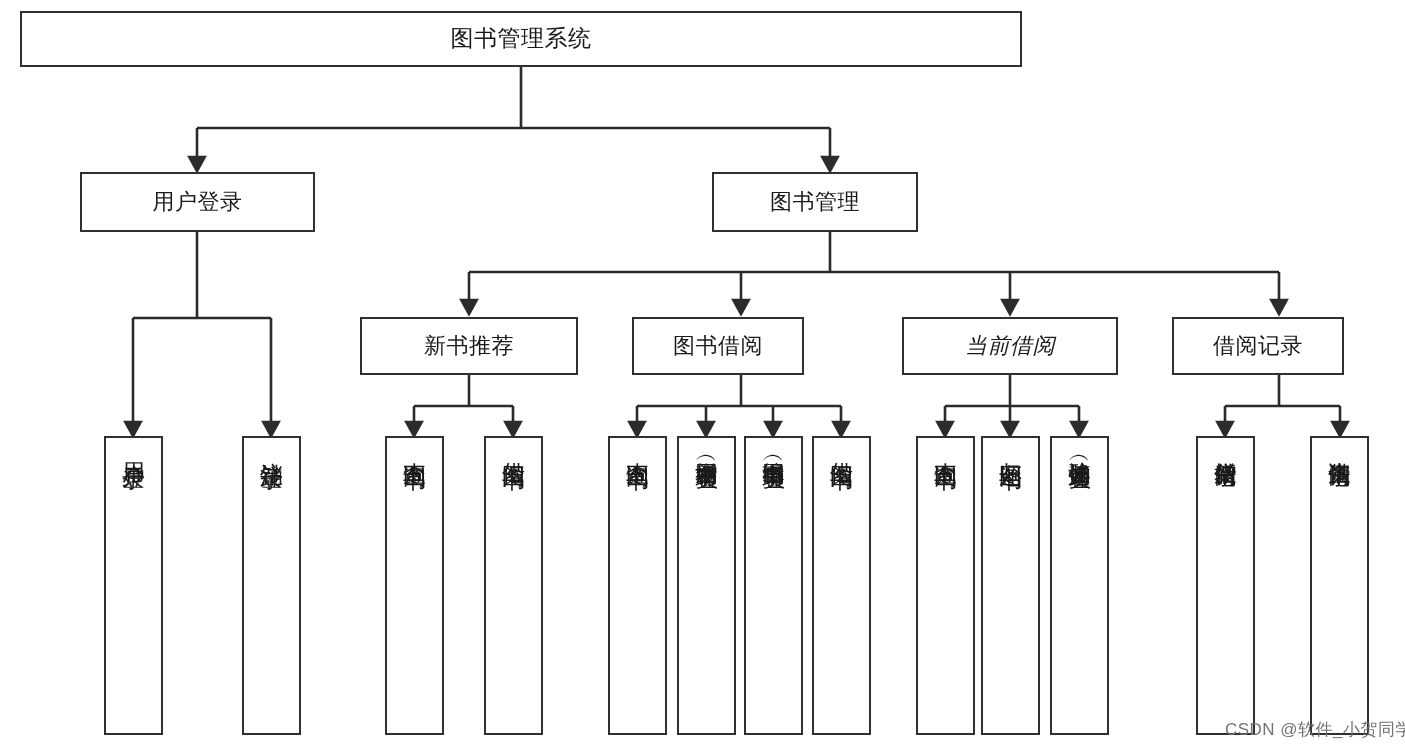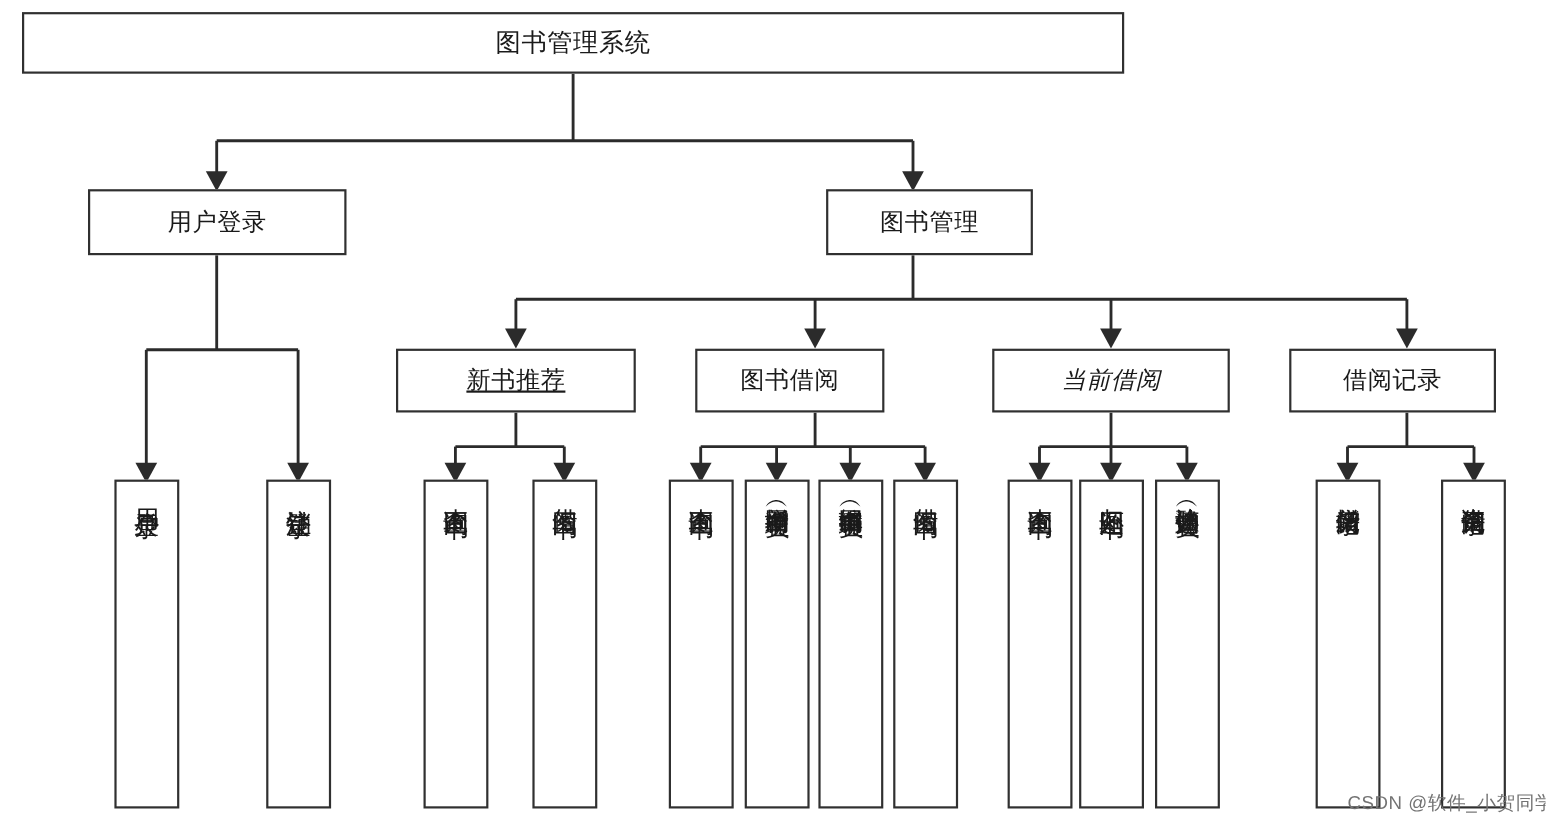--- a/index.html
+++ b/index.html
@@ -129,34 +129,34 @@
     </g>
   </svg>
 
   <div class="node horiz root" style="left:20px; top:11px; width:1002px; height:56px;">
     <span class="lbl">图书管理系统</span>
   </div>
 
   <div class="node horiz" style="left:80px; top:172px; width:235px; height:60px;">
     <span class="lbl">用户登录</span>
   </div>
-  <div class="node horiz" style="left:751px; top:172px; width:188px; height:60px;">
+  <div class="node horiz" style="left:712px; top:172px; width:206px; height:60px;">
     <span class="lbl">图书管理</span>
   </div>
 
-  <div class="node horiz" style="left:360px; top:317px; width:218px; height:58px;text-decoration:underline;">
+  <div class="node horiz" style="left:360px; top:317px; width:218px; height:58px;">
     <span class="lbl">新书推荐</span>
   </div>
   <div class="node horiz" style="left:632px; top:317px; width:172px; height:58px;">
     <span class="lbl">图书借阅</span>
   </div>
   <div class="node horiz" style="left:902px; top:317px; width:216px; height:58px;font-style:italic;">
     <span class="lbl">当前借阅</span>
   </div>
-  <div class="node horiz" style="left:1172px; top:317px; width:188px; height:58px;">
+  <div class="node horiz" style="left:1172px; top:317px; width:172px; height:58px;">
     <span class="lbl">借阅记录</span>
   </div>
 
   <div class="node vert" style="left:104px; top:436px; width:59px; height:299px;">
     <span class="lbl">用户登录</span>
   </div>
   <div class="node vert" style="left:242px; top:436px; width:59px; height:299px;">
     <span class="lbl">注销登录</span>
   </div>
 

